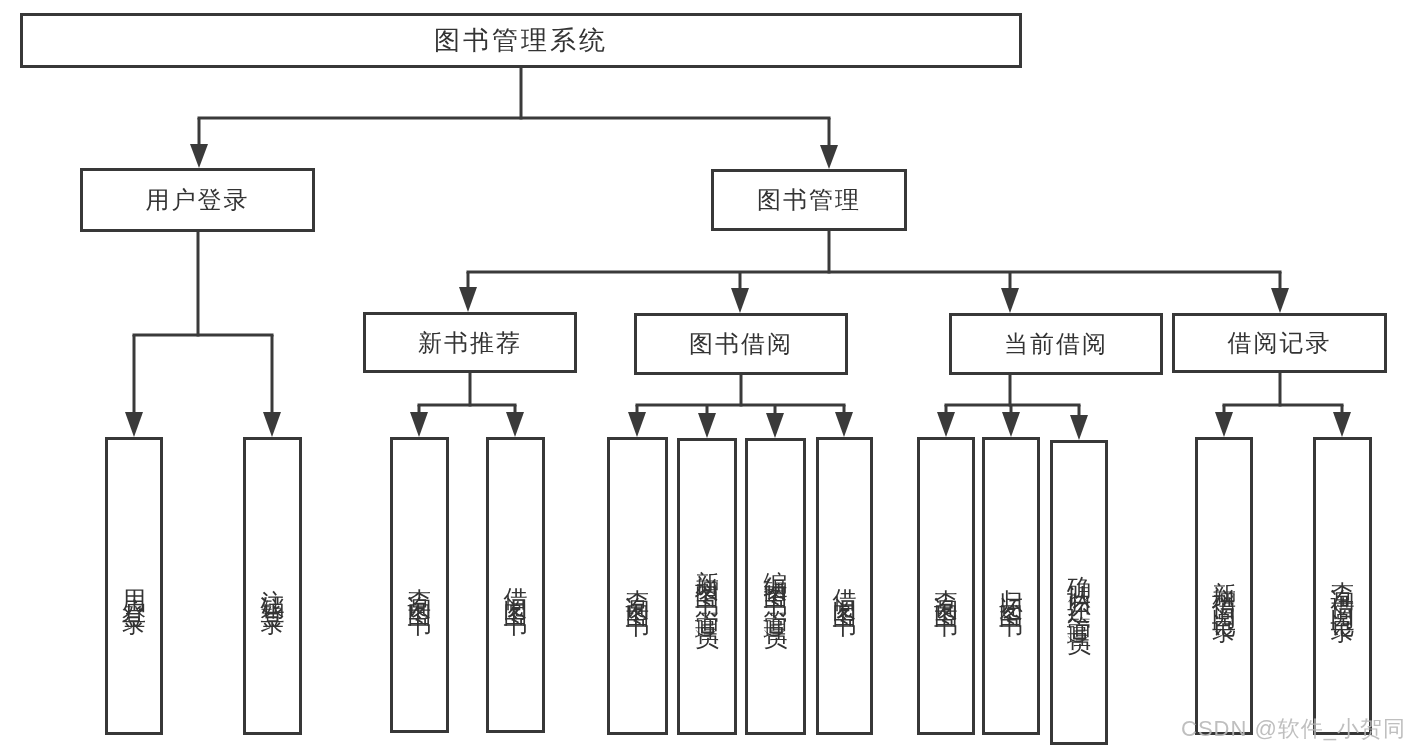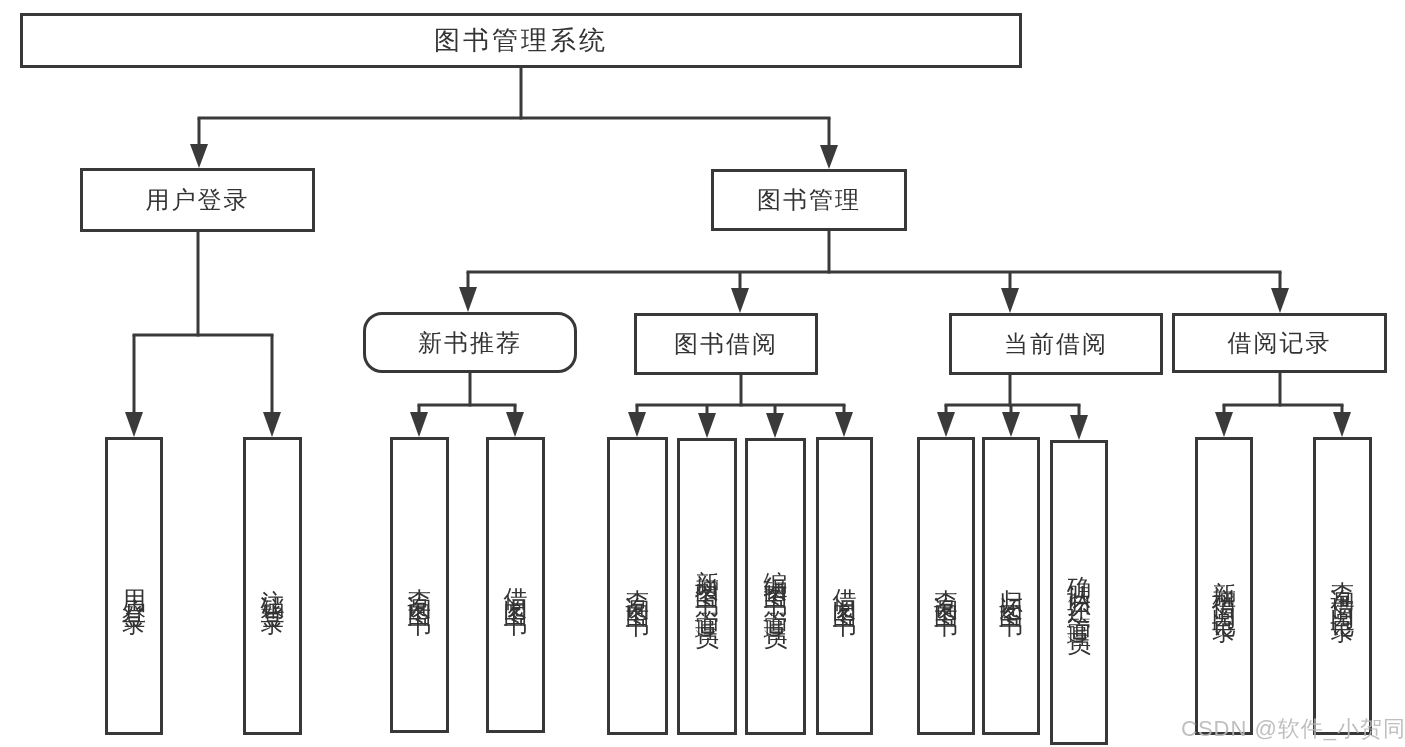--- a/index.html
+++ b/index.html
@@ -152,24 +152,24 @@
     <span>图书管理系统</span>
   </div>
 
   <div class="node hbox" style="left:80px; top:168px; width:235px; height:64px;">
     <span>用户登录</span>
   </div>
   <div class="node hbox" style="left:711px; top:169px; width:196px; height:62px;">
     <span>图书管理</span>
   </div>
 
-  <div class="node hbox" style="left:363px; top:312px; width:214px; height:61px;border-radius:19px;">
+  <div class="node hbox" style="left:363px; top:312px; width:214px; height:61px;">
     <span>新书推荐</span>
   </div>
-  <div class="node hbox" style="left:634px; top:313px; width:184px; height:62px;">
+  <div class="node hbox" style="left:634px; top:313px; width:214px; height:62px;">
     <span>图书借阅</span>
   </div>
   <div class="node hbox" style="left:949px; top:313px; width:214px; height:62px;">
     <span>当前借阅</span>
   </div>
   <div class="node hbox" style="left:1172px; top:313px; width:215px; height:60px;">
     <span>借阅记录</span>
   </div>
 
   <div class="node leaf" style="left:105px; top:437px; width:58px; height:298px;">

